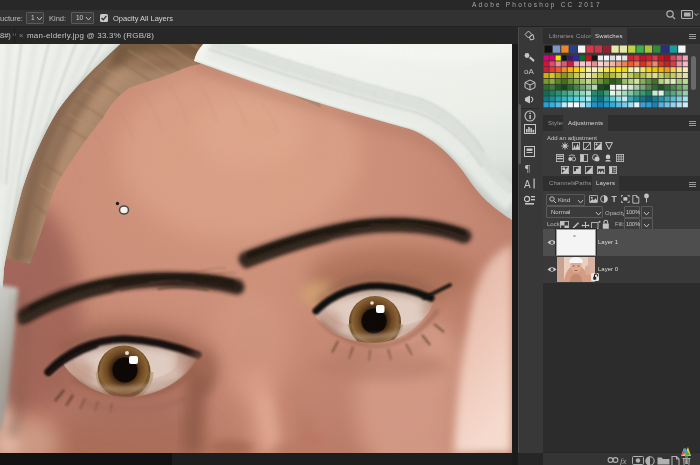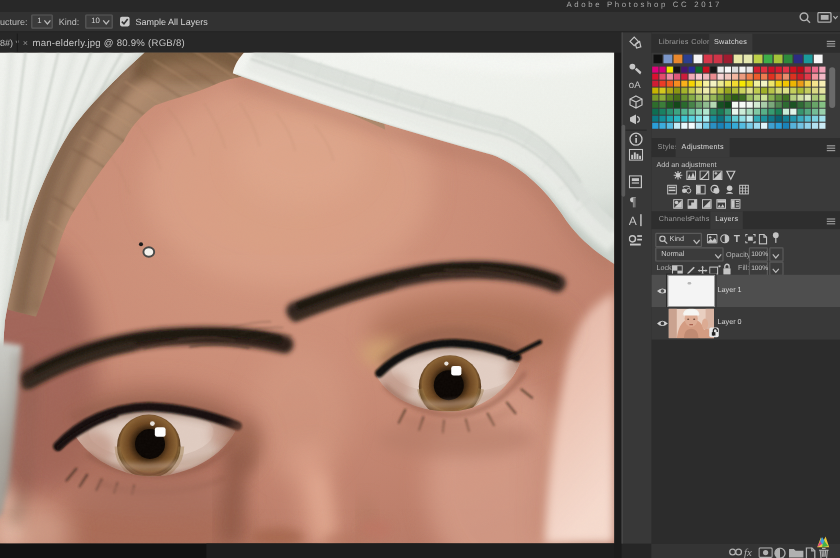--- a/index.html
+++ b/index.html
@@ -34,36 +34,36 @@
   </svg>
 <div class="abs" style="left:49px;top:14px;font-size:7.5px;color:#bdbdbd">Kind:</div>
 <div class="abs ddbox" style="left:71px;top:12px;width:23px;height:12px;line-height:10px;padding-left:4px">10</div>
 <svg class="abs" style="left:85px;top:16px" width="7" height="5">
     <path d="M1 1 L3.5 4 L6 1" stroke="#bbb" stroke-width="1" fill="none"></path>
   </svg>
 <div class="abs" style="left:100px;top:14px;width:8px;height:8px;background:#c9c9c9;border-radius:1.5px"></div>
 <svg class="abs" style="left:100px;top:14px" width="8" height="8">
     <path d="M1.5 4 L3.3 5.8 L6.4 1.8" stroke="#303030" stroke-width="1.3" fill="none"></path>
   </svg>
-<div class="abs" style="left:113px;top:14px;font-size:7.5px;color:#d6d6d6">Sample All Layers</div>
+<div class="abs" style="left:113px;top:14px;font-size:7.5px;color:#d6d6d6">Opacity All Layers</div>
 <svg class="abs" style="left:664px;top:9px" width="14" height="12">
     <circle cx="6" cy="5" r="3.2" fill="none" stroke="#b0b0b0" stroke-width="1.2"></circle>
     <line x1="8.3" y1="7.3" x2="11" y2="10" stroke="#b0b0b0" stroke-width="1.2"></line>
   </svg>
 <svg class="abs" style="left:681px;top:10px" width="18" height="10">
     <rect x="0.5" y="0.5" width="11" height="8" rx="1" fill="none" stroke="#b0b0b0" stroke-width="1.1"></rect>
     <rect x="3" y="2.5" width="6.5" height="4" fill="#b0b0b0"></rect>
     <path d="M13.5 3.5 L15.2 5.5 L17 3.5" stroke="#b0b0b0" stroke-width="1" fill="none"></path>
   </svg>
 
 <div class="abs tabbar"></div>
 <div class="abs" style="left:0;top:31px;font-size:7.5px;color:#c6c6c6">8#) *</div>
 <div class="abs" style="left:14px;top:28px;width:1px;height:15px;background:#1c1c1c"></div>
 <div class="abs" style="left:19px;top:31px;font-size:7.5px;color:#8e8e8e">×</div>
-<div class="abs" style="left:27px;top:31px;font-size:8px;letter-spacing:0.2px;color:#c6c6c6">man-elderly.jpg @ 80.9% (RGB/8)</div>
+<div class="abs" style="left:27px;top:31px;font-size:8px;letter-spacing:0.2px;color:#c6c6c6">man-elderly.jpg @ 33.3% (RGB/8)</div>
 
 <div class="abs canvas">
 <svg width="512" height="409" viewBox="0 0 512 409" style="display:block">
 <defs>
 <radialGradient id="skin" cx="44%" cy="32%" r="88%">
  <stop offset="0%" stop-color="#d4987f"></stop>
  <stop offset="40%" stop-color="#cb8d77"></stop>
  <stop offset="75%" stop-color="#bd7e6a"></stop>
  <stop offset="100%" stop-color="#b17260"></stop>
 </radialGradient>

